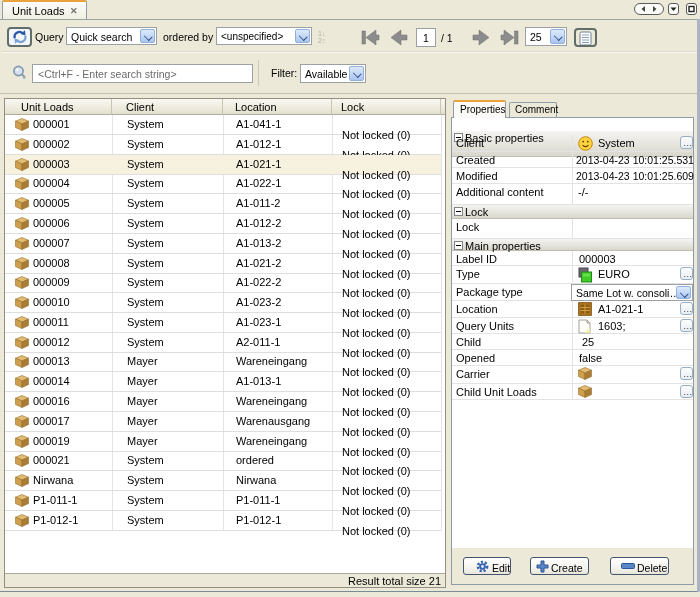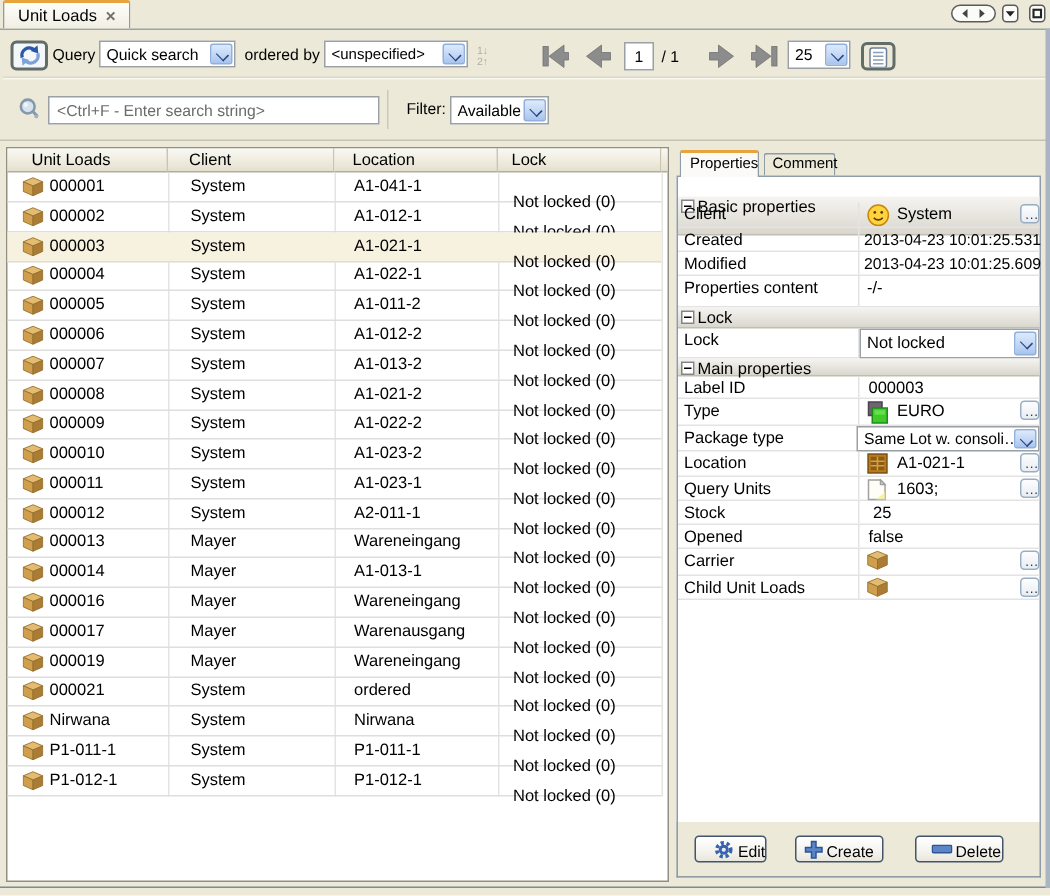--- a/index.html
+++ b/index.html
@@ -404,20 +404,23 @@
             <polygon points="7,0.5 13.5,3.2 7,6 0.5,3.2" fill="#e3bc71" stroke="#96702e" stroke-width="0.6"></polygon>
             <polygon points="0.5,3.2 7,6 7,12.5 0.5,9.6" fill="#cf9f4e" stroke="#96702e" stroke-width="0.6"></polygon>
             <polygon points="13.5,3.2 7,6 7,12.5 13.5,9.6" fill="#aa7c35" stroke="#96702e" stroke-width="0.6"></polygon>
           </svg></span>
         <span class="idtxt">P1-012-1</span>
     <span class="c2">System</span>
         <span class="c3">P1-012-1</span>
         <span class="c4">Not locked (0)</span>
       </div>
     </div>
+  <div id="statusbar">
+      <span>Result total size 21</span>
+    </div>
 </div>
 
 <div class="abs" id="ptab2">
     <span style="position:absolute;left:5px;top:1px;font-size:10px;">Comment</span>
   </div>
 <div class="abs" id="ptab1">
     <span style="position:absolute;left:6px;top:2px;font-size:10px;">Properties</span>
   </div>
 
 <div class="abs" id="rpanel">
@@ -443,34 +446,30 @@
         <span class="pl">Created</span>
         <span class="pv" style="left:124px;font-size:10.5px;">2013-04-23 10:01:25.531</span>
       </div>
       <div class="prow" style="top:50px;height:16px;">
         <div class="plinev"></div>
         <span class="pl">Modified</span>
         <span class="pv" style="left:124px;font-size:10.5px;">2013-04-23 10:01:25.609</span>
       </div>
       <div class="prow" style="top:66px;height:21px;">
         <div class="plinev"></div>
-        <span class="pl">Properties content</span>
+        <span class="pl">Additional content</span>
         <span class="pv" style="left:126px;">-/-</span>
       </div>
       <div class="sechdr" style="top:87px;height:14px;">
         <span class="mbox"></span>
         <span class="st">Lock</span>
       </div>
       <div class="prow" style="top:101px;height:20px;">
         <div class="plinev"></div>
         <span class="pl">Lock</span>
-        <div class="combo" style="position:absolute;left:121px;top:0;right:0;height:20px;">
-          <span class="txt">Not locked</span>
-          <span class="cbtn"></span>
-        </div>
       </div>
       <div class="sechdr" style="top:121px;height:12px;">
         <span class="mbox"></span>
         <span class="st">Main properties</span>
       </div>
       <div class="prow" style="top:133px;height:15px;">
         <div class="plinev"></div>
         <span class="pl">Label ID</span>
         <span class="pv" style="left:127px;">000003</span>
       </div>
@@ -513,21 +512,21 @@
         <span class="pvi"><svg width="13" height="15" viewBox="0 0 13 15">
             <path d="M1 1 h8 l3 3 v10 h-11 z" fill="#fffef6" stroke="#a0a0a0"></path>
             <path d="M9 1 l3 3 h-3 z" fill="#f0e8b0" stroke="#a0a0a0"></path>
             <path d="M6 14 h6 v-5 z" fill="#f6ee9a" opacity="0.8"></path>
           </svg></span>
         <span class="pvt">1603;</span>
         <span class="dots"></span>
       </div>
       <div class="prow" style="top:216px;height:16px;">
         <div class="plinev"></div>
-        <span class="pl">Stock</span>
+        <span class="pl">Child</span>
         <span class="pv" style="left:130px;">25</span>
       </div>
       <div class="prow" style="top:232px;height:16px;">
         <div class="plinev"></div>
         <span class="pl">Opened</span>
         <span class="pv" style="left:127px;">false</span>
       </div>
       <div class="prow" style="top:248px;height:18px;">
         <div class="plinev"></div>
         <span class="pl">Carrier</span>

